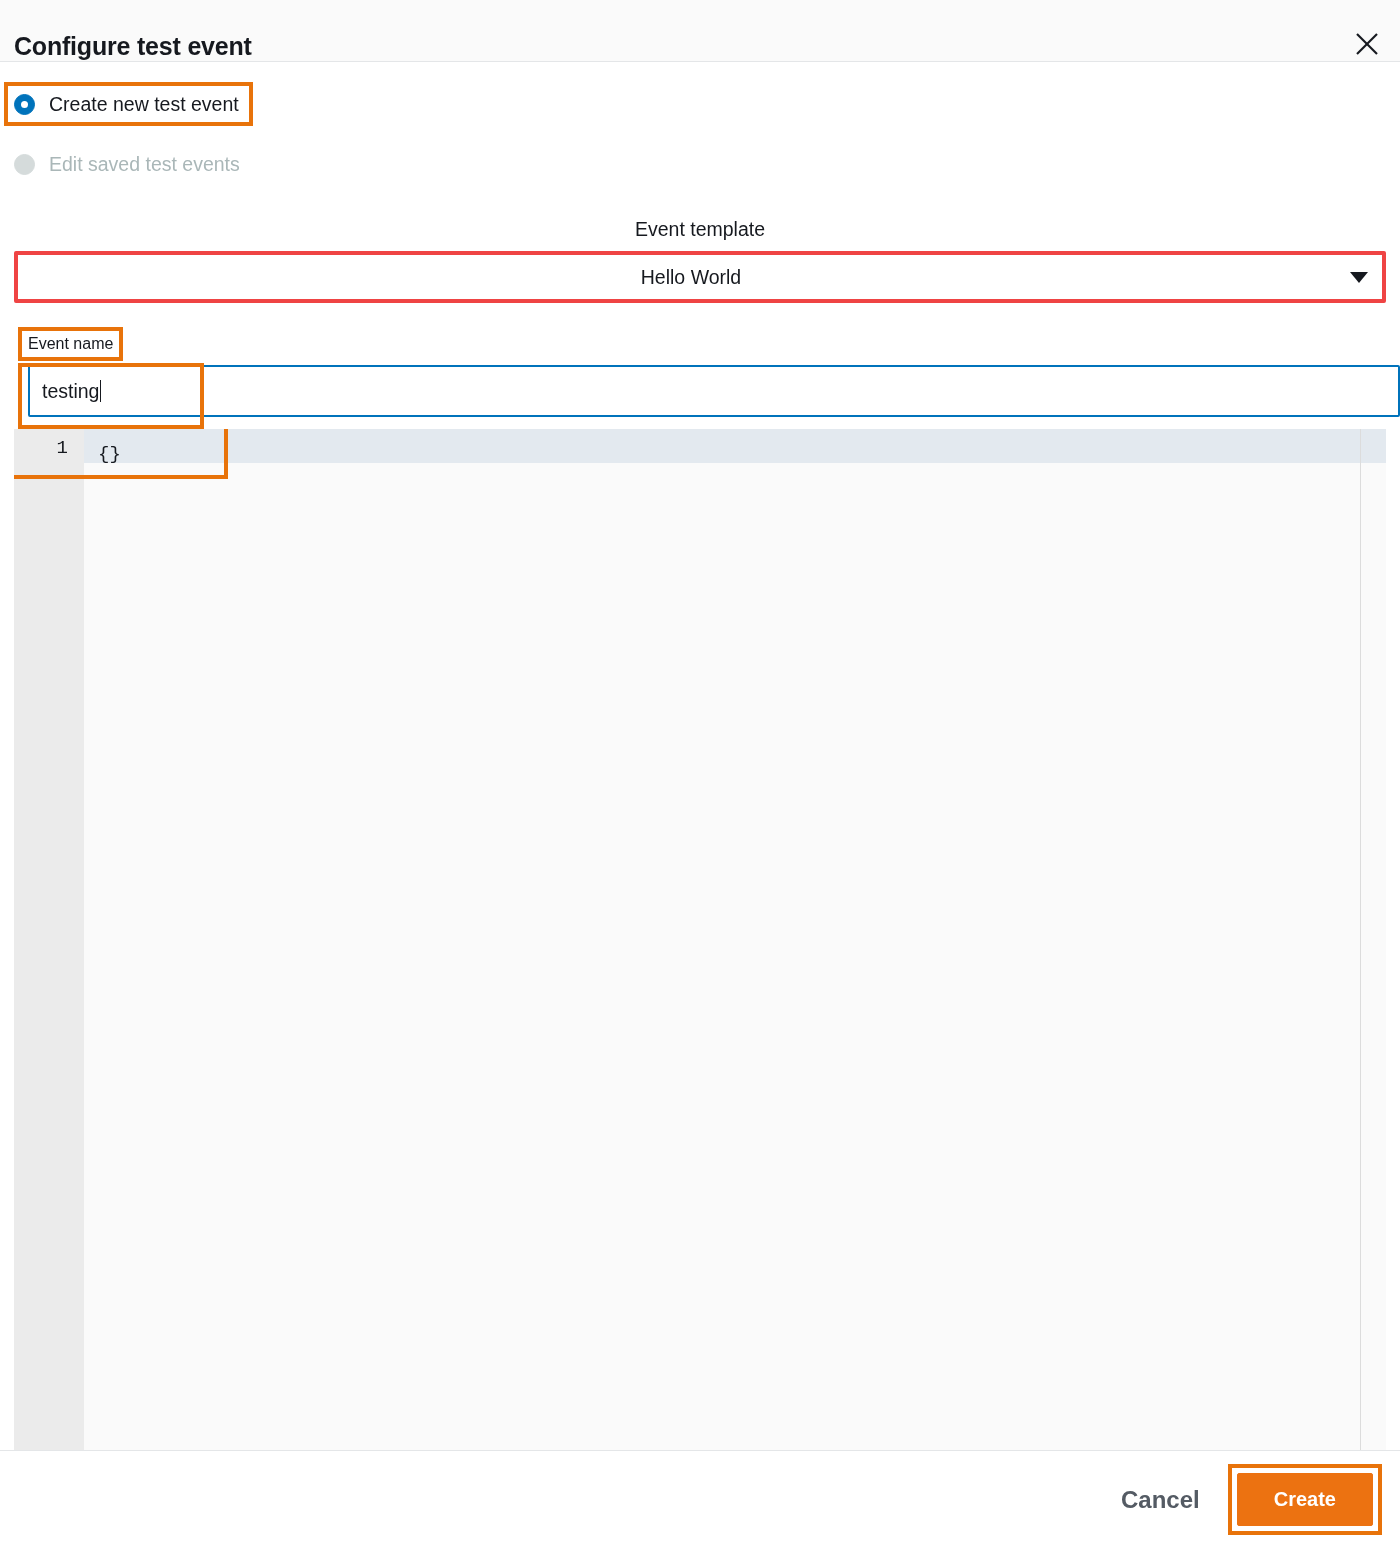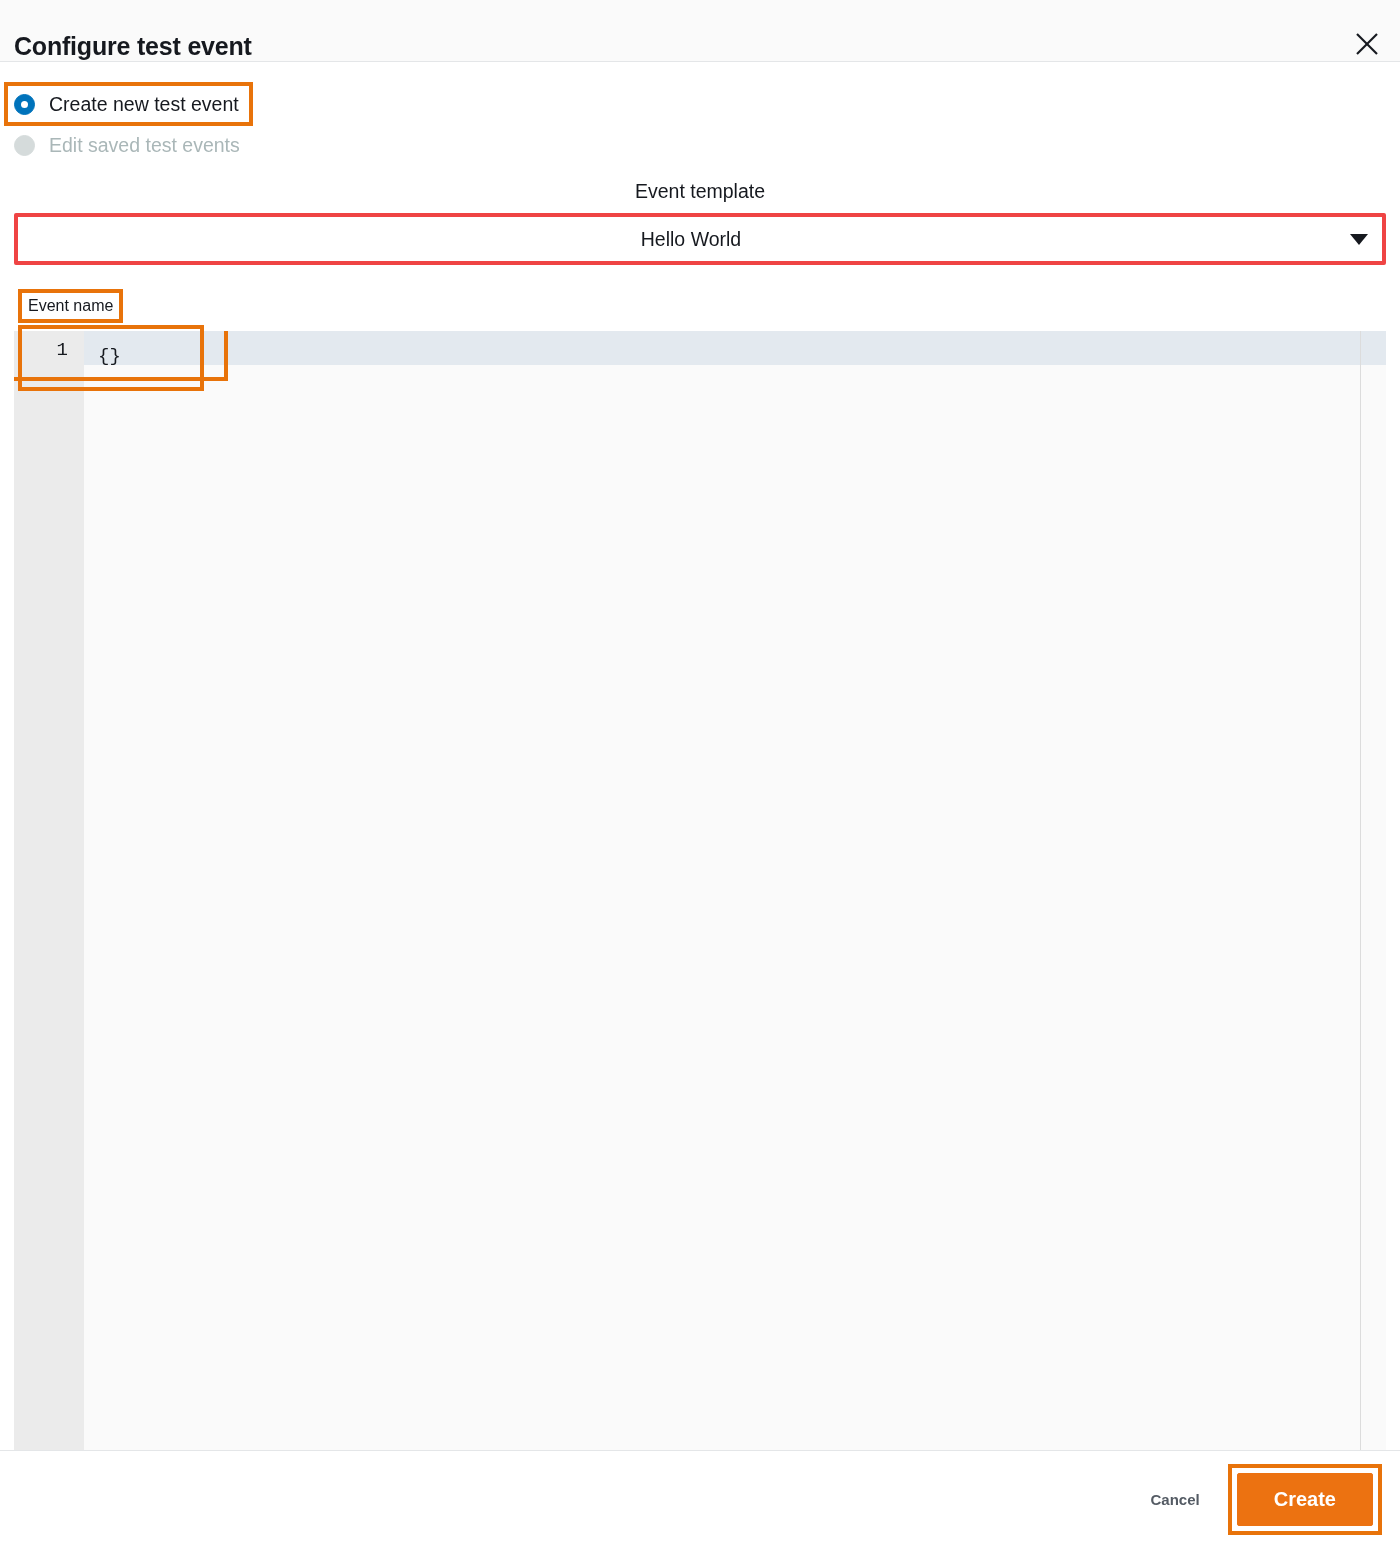--- a/index.html
+++ b/index.html
@@ -75,21 +75,21 @@
   }
 
   
   .radio-group {
     margin-top: 24px;
   }
   .radio-row {
     display: flex;
     align-items: center;
     height: 30px;
-    margin-bottom: 8px;
+    margin-bottom: 27px;
     position: relative;
     width: fit-content;
   }
   .radio-row.highlighted {
     outline: 4px solid #e8730a;
     padding: 2px 10px 2px 6px;
     margin-left: -6px;
     height: 32px;
   }
   .radio-mark {
@@ -274,21 +274,21 @@
     height: 98px;
     border-top: 1px solid #e4e6e8;
     display: flex;
     align-items: center;
     justify-content: flex-end;
     padding: 0 22px 0 0;
     box-sizing: border-box;
     gap: 16px;
   }
   .btn-link {
-    font-size: 15px;
+    font-size: 24px;
     font-weight: bold;
     color: #545b64;
     background: none;
     border: none;
     cursor: pointer;
     padding: 12px 16px;
     font-family: "Liberation Sans", sans-serif;
   }
   .btn-primary-wrap {
     outline: 4px solid #e8730a;
@@ -340,20 +340,24 @@
     <div class="field-block">
       <div class="field-label">Event template</div>
       <div class="select-box">
         <span class="select-value">Hello World</span>
         <span class="select-caret"></span>
       </div>
     </div>
 
     <div class="event-name-block">
       <span class="label-hl">Event name</span>
+      <div class="text-input">
+        <span>testing</span>
+          <span class="caret"></span>
+      </div>
       <div class="input-hl-box"></div>
     </div>
 
     <div class="editor">
       <div class="gutter">
         <div>1</div>
       </div>
       <div class="code-area">
         <div class="active-line"></div>
         <div class="code-text">

